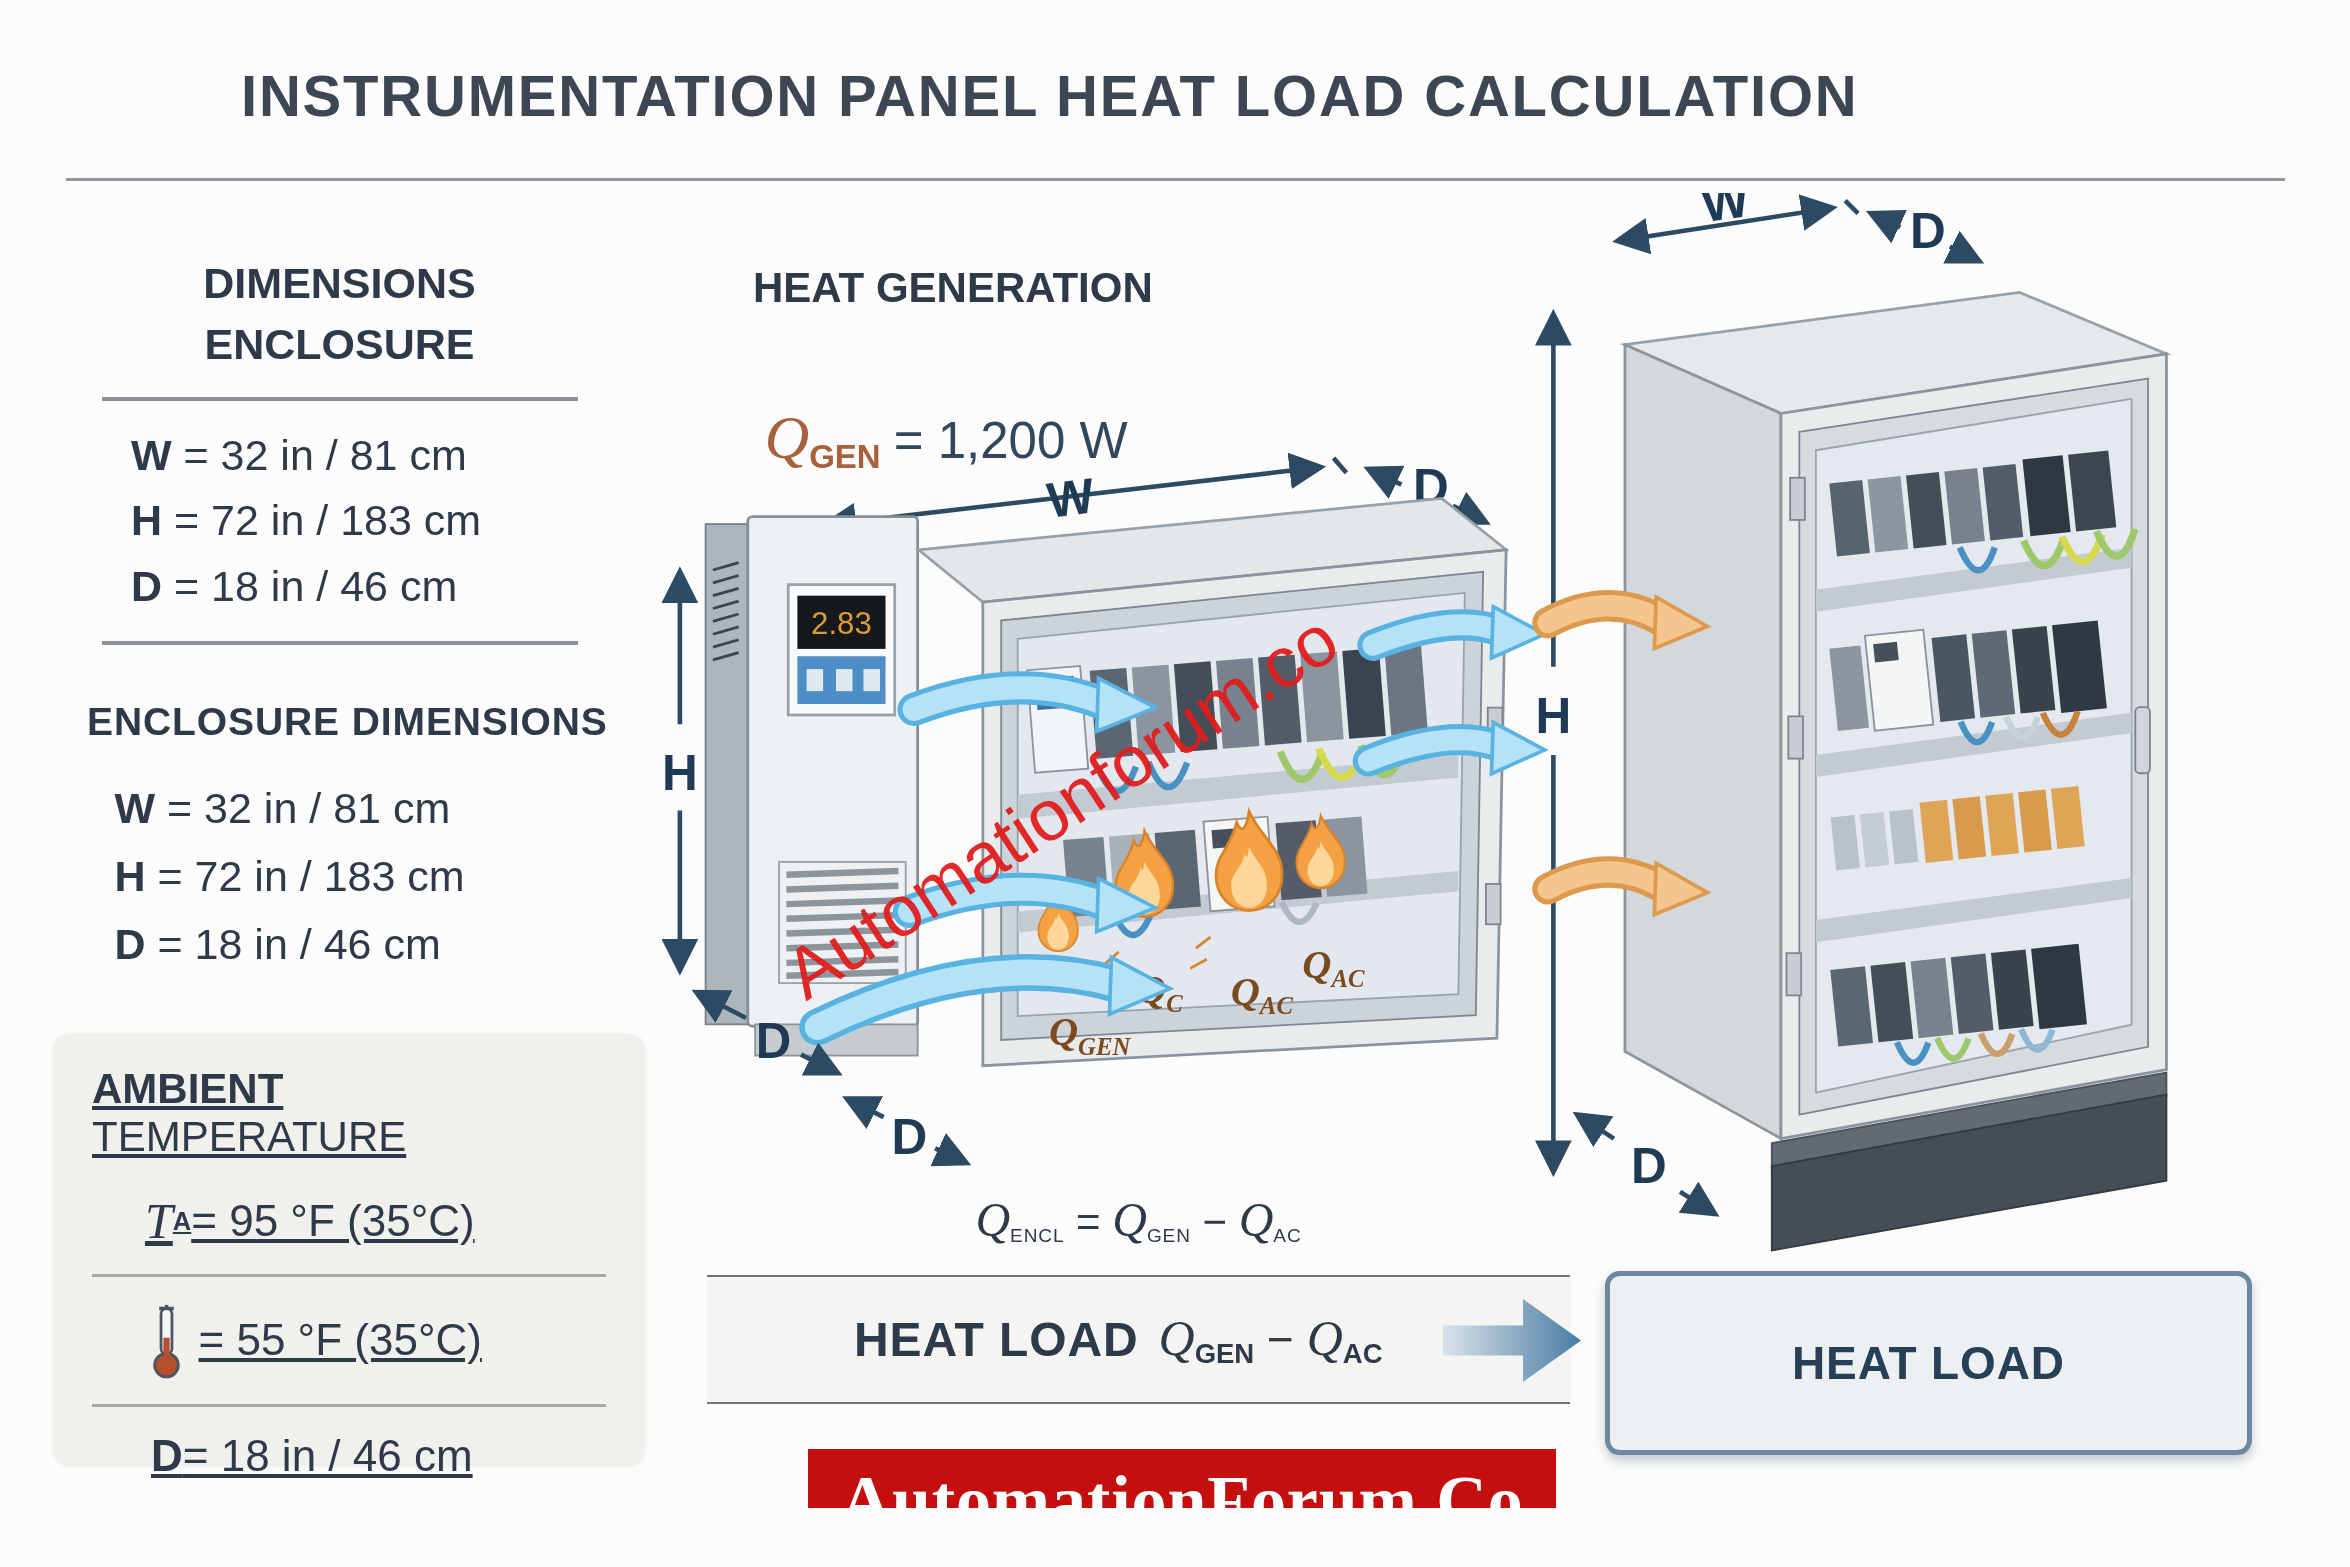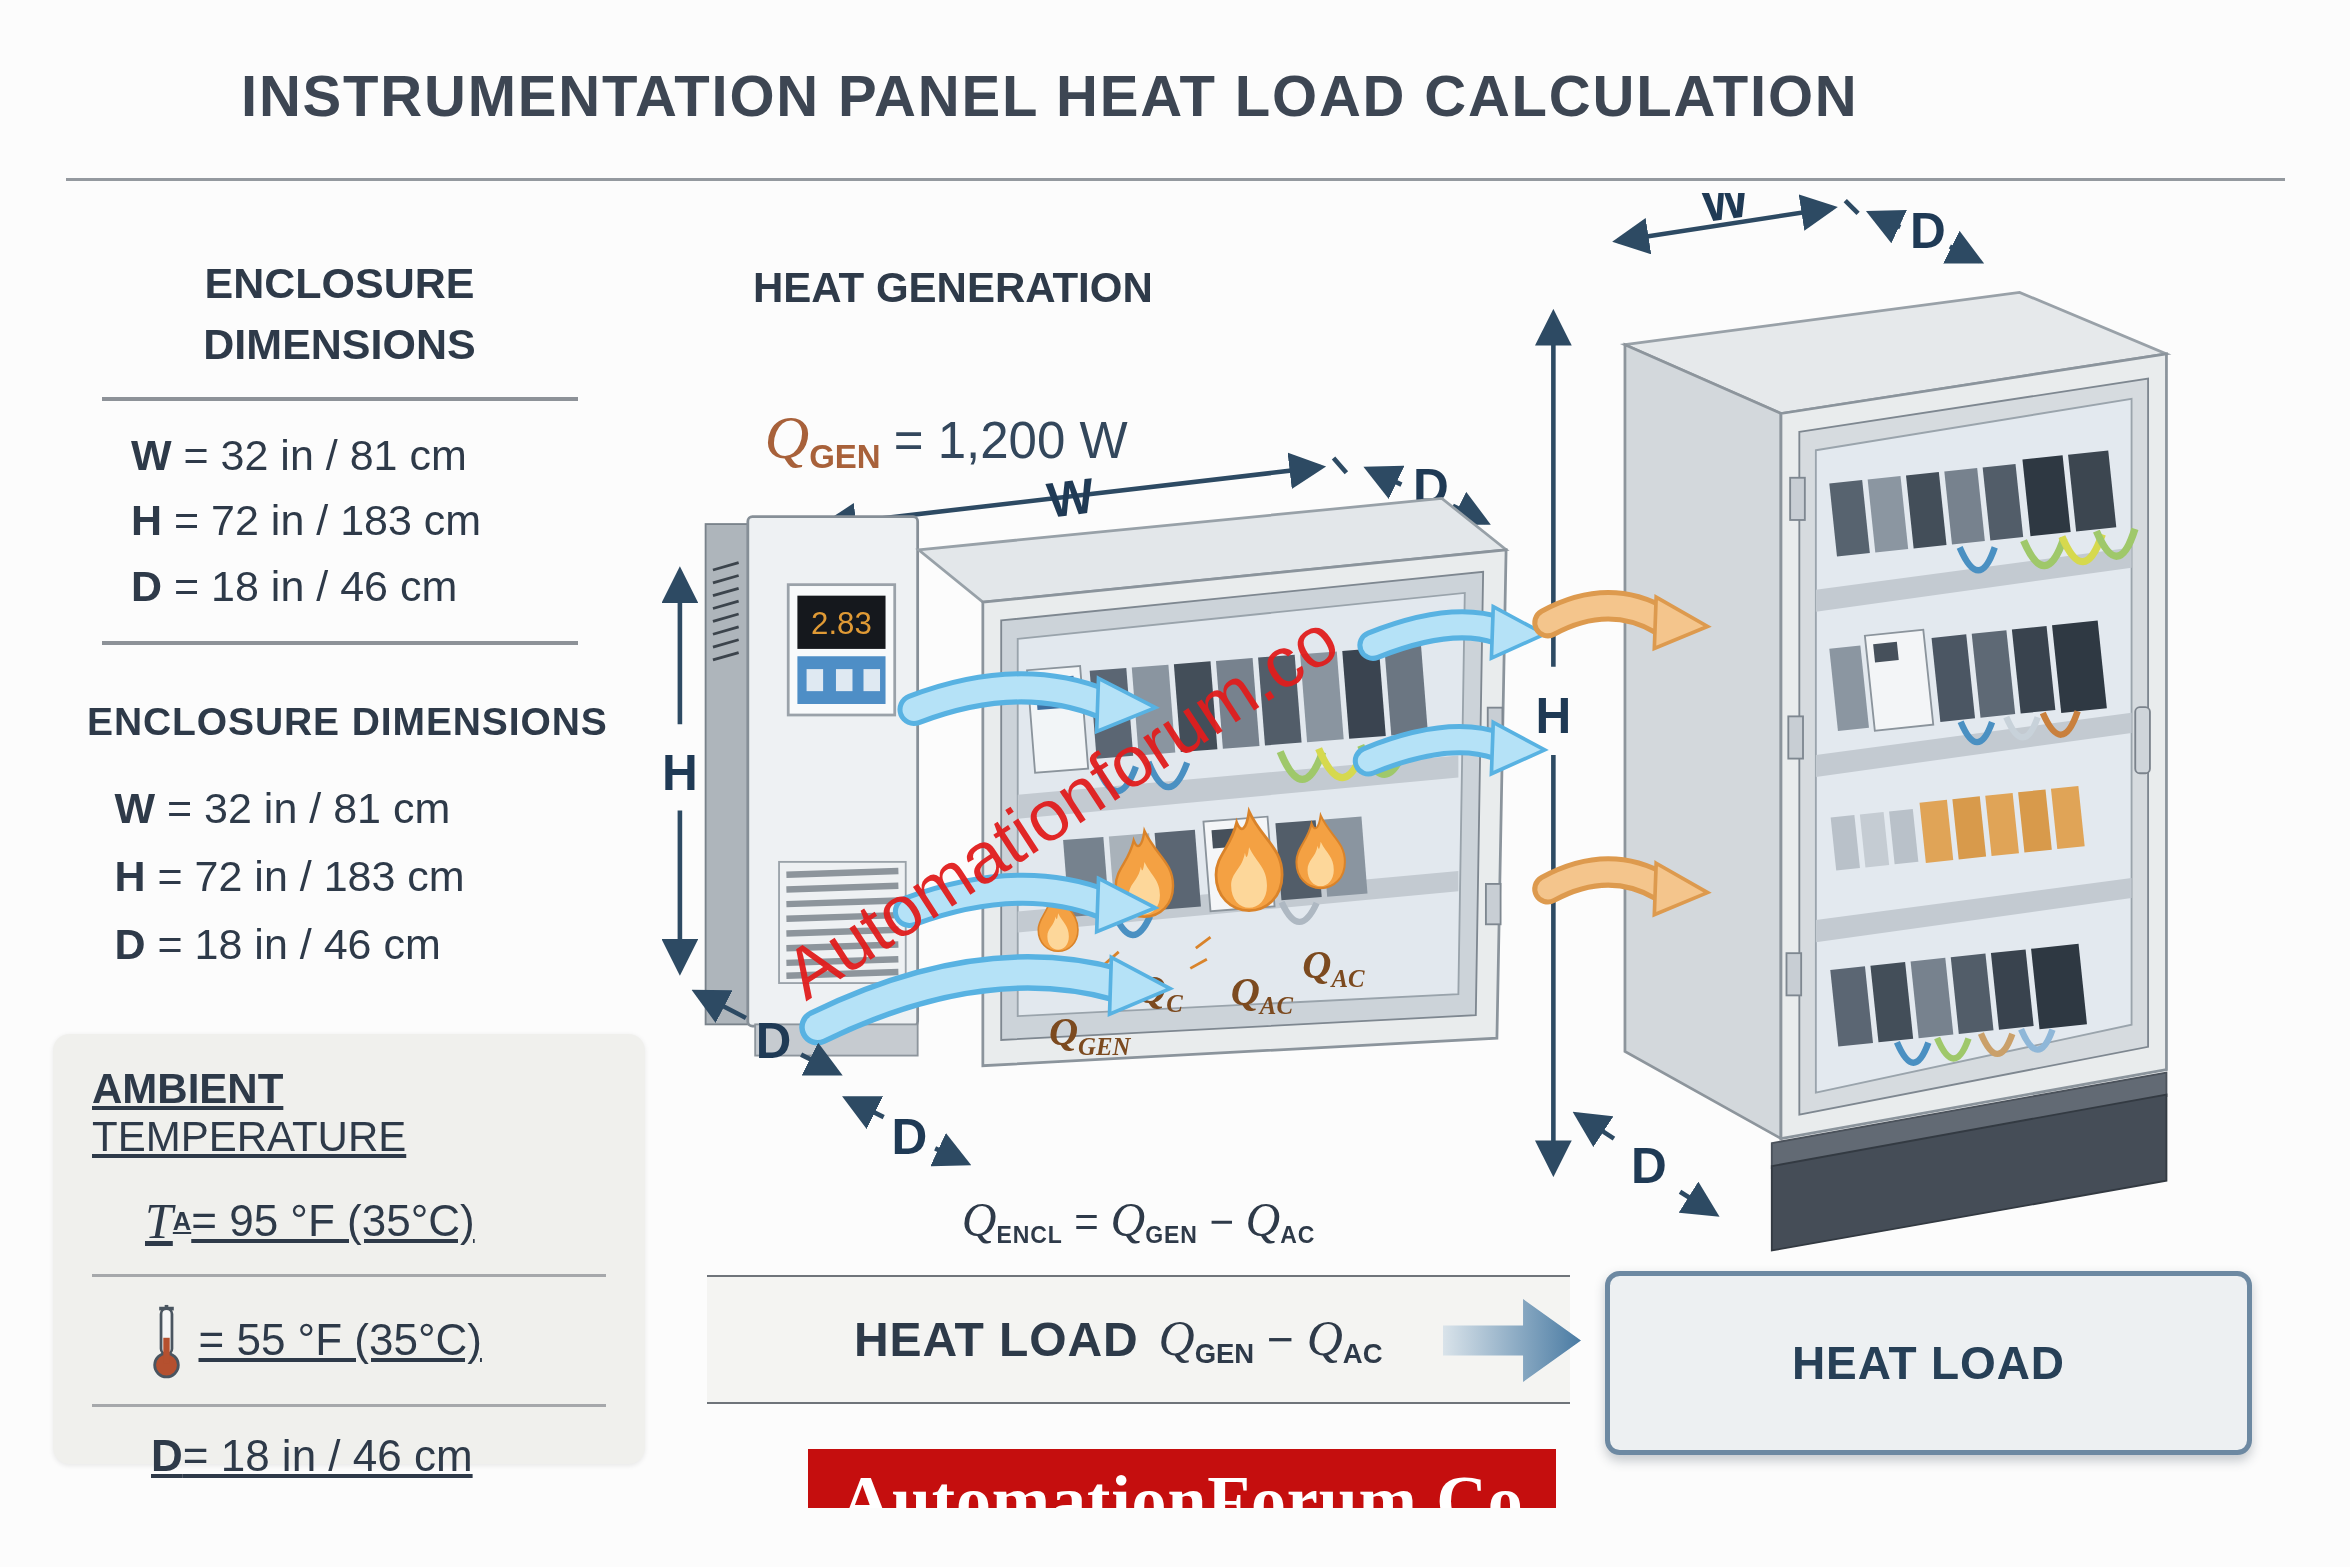--- a/index.html
+++ b/index.html
@@ -34,21 +34,21 @@
   
   .c-head{left:753px;top:255px;width:386px;text-align:center;font-size:42px;font-weight:700;
           line-height:1.55;color:#2e3a49;white-space:nowrap;}
   .qgen{left:753px;top:402px;width:386px;text-align:center;white-space:nowrap;}
   .q{font-family:"Liberation Serif",serif;font-style:italic;font-weight:500;}
   .qgen .q{font-size:62px;color:#a8613a;}
   .qgen .qsub{font-size:33px;font-weight:700;color:#a8613a;vertical-align:-0.30em;}
   .qgen .rest{font-size:51px;color:#33475c;margin-left:13px;}
   .eq1{left:707px;top:1192px;width:863px;text-align:center;font-size:42px;color:#2e3a49;white-space:nowrap;}
   .eq1 .q{font-size:48px;}
-  .eq1 .esub{font-size:23px;font-weight:700;vertical-align:-0.30em;letter-spacing:0.9px;}
+  .eq1 .esub{font-size:19px;font-weight:400;vertical-align:-0.30em;letter-spacing:0.9px;}
   .band{left:707px;top:1275px;width:863px;height:129px;background:#f4f4f2;border-top:2.8px solid #6f747a;
         border-bottom:2.8px solid #6f747a;display:flex;align-items:center;padding-left:147px;box-sizing:border-box;}
   .band .hl{font-size:48px;font-weight:800;color:#2d3a49;letter-spacing:0.9px;}
   .band .frm{margin-left:20px;font-size:46px;color:#2e3a49;white-space:nowrap;}
   .band .frm .q{font-size:50px;}
   .band .frm .esub{font-size:27.5px;font-weight:700;vertical-align:-0.30em;}
   .band-arrow{position:absolute;right:-11px;top:22px;width:138px;height:83px;
         background:linear-gradient(to right,#d9e3ea,#4a7ba3);
         clip-path:polygon(0 32%,58% 32%,58% 0,100% 50%,58% 100%,58% 68%,0 68%);}
   .banner{left:808px;top:1449px;width:748px;height:103px;background:#c50e0e;color:#ffffff;
@@ -67,22 +67,22 @@
 </style>
 </head>
 <body>
 
 <div class="stage">
 
   <div class="abs title">INSTRUMENTATION PANEL HEAT LOAD CALCULATION</div>
   <div class="abs top-rule"></div>
 
   <div class="abs sec1">
+    <div class="h">DIMENSIONS</div>
     <div class="h">ENCLOSURE</div>
-    <div class="h">DIMENSIONS</div>
     <div class="rule"></div>
     <div class="rows">
       <div><b>W</b><span> = 32 in / 81 cm</span></div>
       <div><b>H</b><span> = 72 in / 183 cm</span></div>
       <div><b>D</b><span> = 18 in / 46 cm</span></div>
     </div>
     <div class="rule"></div>
   </div>
 
   <div class="abs sec2">

